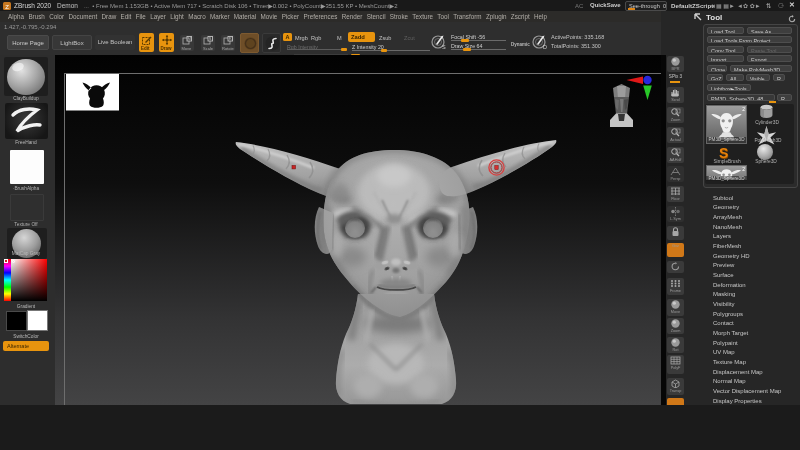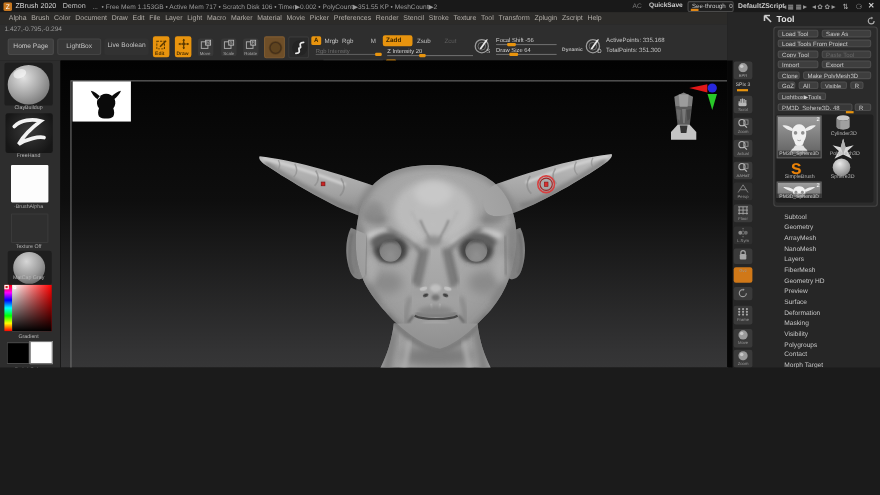--- a/index.html
+++ b/index.html
@@ -1,15 +1,15 @@
 <!DOCTYPE html>
 <html><head><meta charset="utf-8"><style>
 *{margin:0;padding:0;box-sizing:border-box}
 html,body{width:800px;height:450px;overflow:hidden;background:#1b1b1b}
-#root{position:relative;width:800px;height:334px;background:#1b1b1b;font-family:"Liberation Sans",sans-serif;overflow:hidden}
+#root{position:relative;width:800px;height:405px;background:#1b1b1b;font-family:"Liberation Sans",sans-serif;overflow:hidden}
 .abs{position:absolute}
 .btn{position:absolute;background:#3e3e3e;border:1px solid #4e4e4e;border-radius:2px;color:#cbcbcb;font-size:5.5px;line-height:6px;padding:1px 0 0 3px;overflow:hidden;white-space:nowrap}
 .lbl{position:absolute;color:#b5b5b5;white-space:nowrap}
 </style></head>
 <body>
 <div id="root">
 
 <div class="abs" id="titlebar" style="left:0;top:0;width:800px;height:11px;background:#191919">
   <svg class="abs" style="left:3px;top:2px" width="8" height="8" viewBox="0 0 8 8">
         <rect x="0" y="0" width="8" height="8" rx="1.5" fill="#c87820"></rect>

